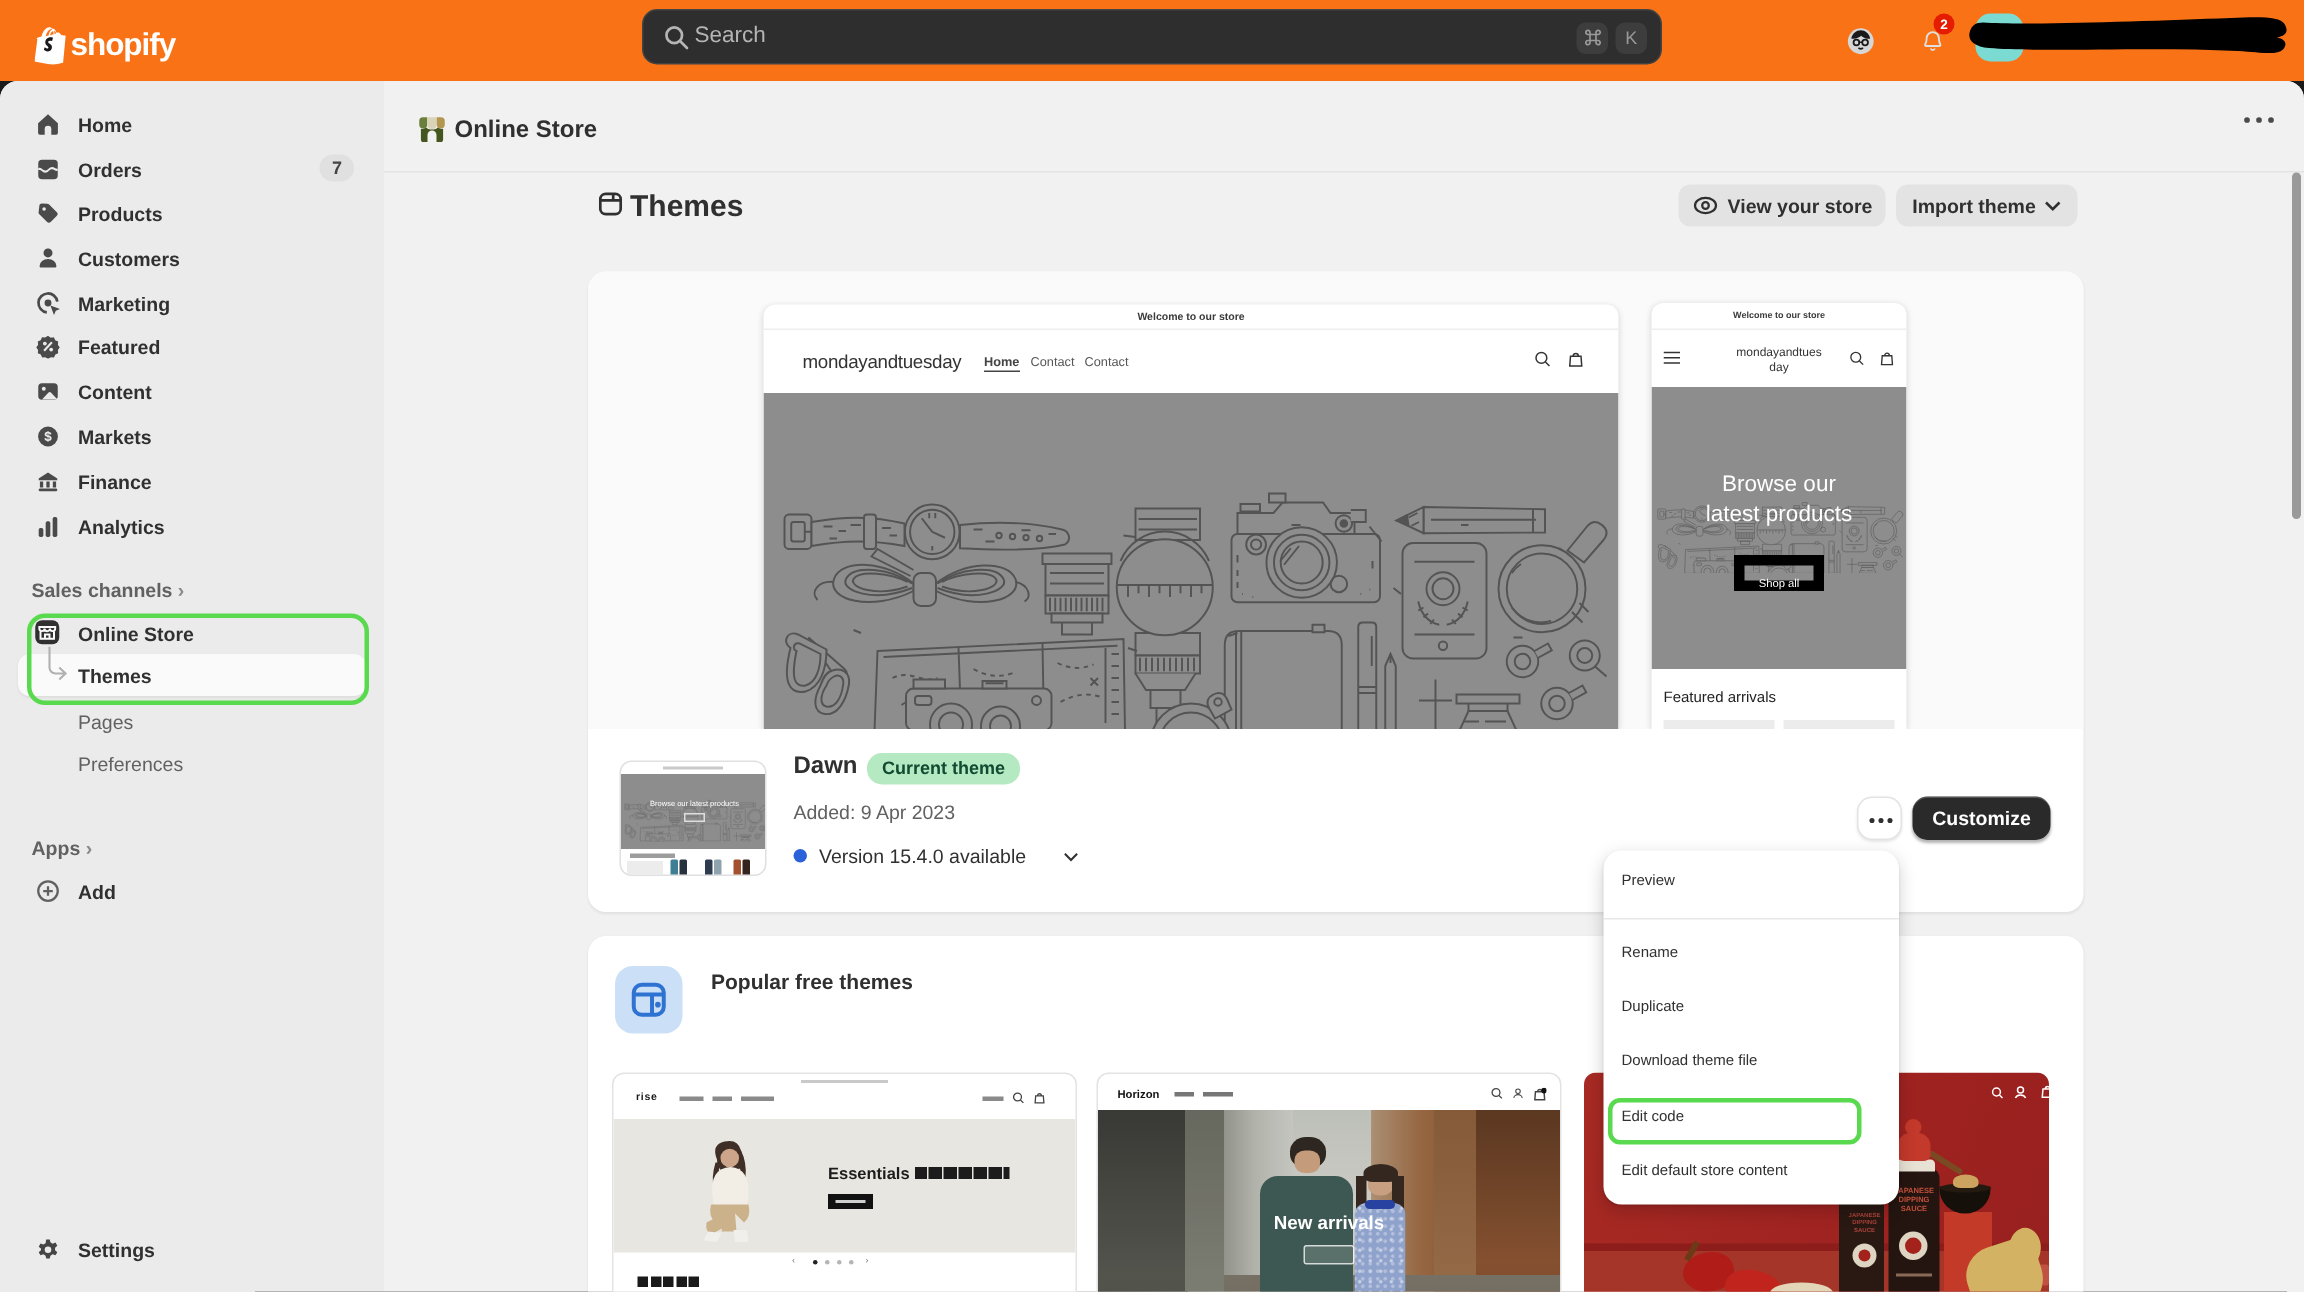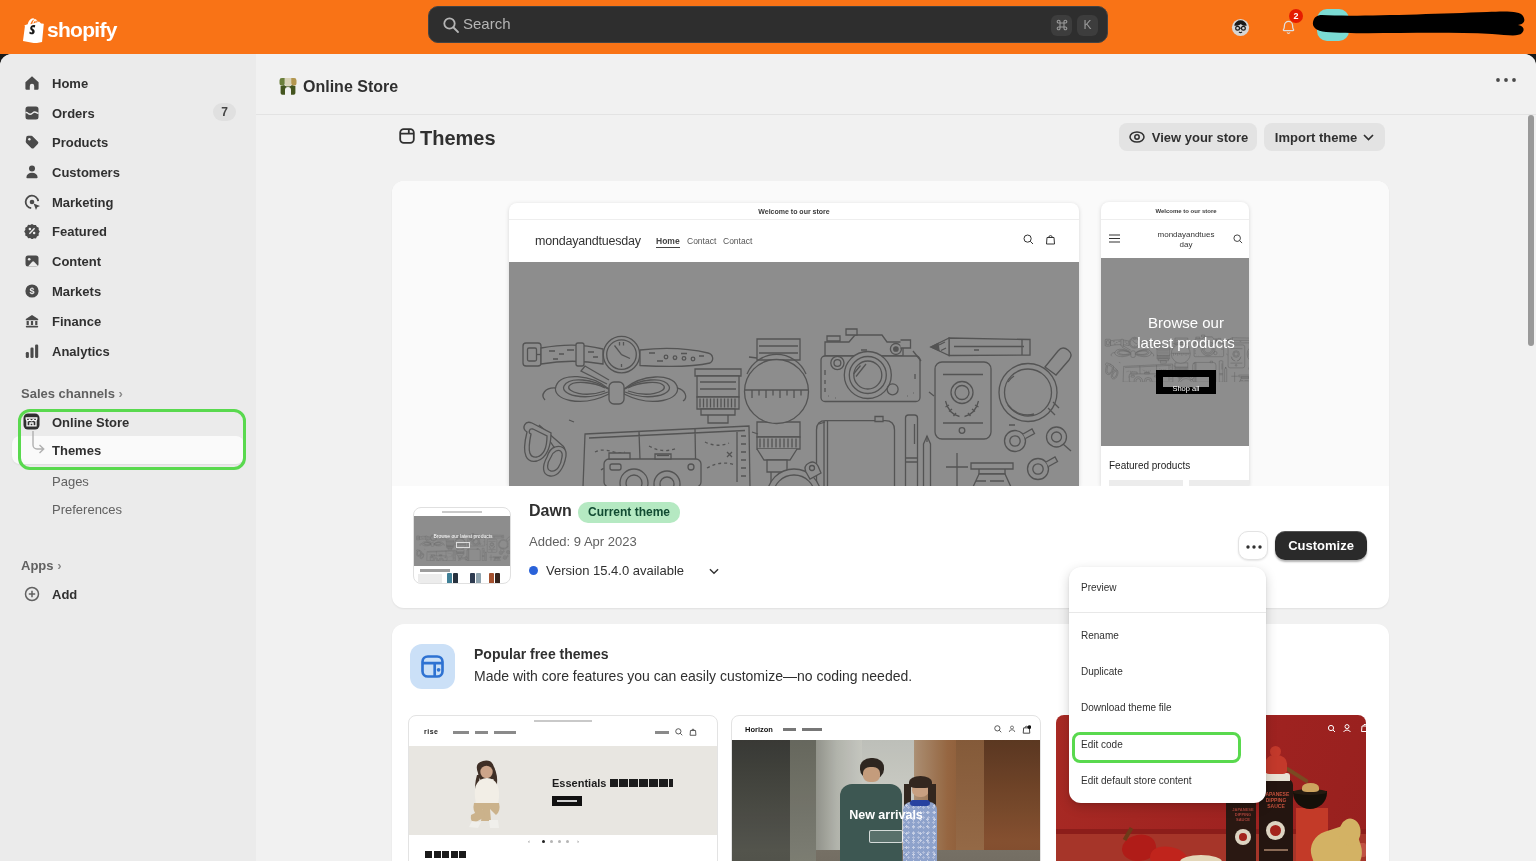--- a/index.html
+++ b/index.html
@@ -36,21 +36,21 @@
 #ph-dots { position:absolute; left:1239px; top:22px; }
 #scrollthumb { position:absolute; left:1272px; top:61px; width:6px; height:231px; background:#999; border-radius:3px; }
 #themes-head { position:absolute; left:143px; top:73px; font-size:20px; font-weight:700; color:#303030; }
 .btn-gray { position:absolute; top:69px; height:28px; background:#e3e3e3; border-radius:8px; font-size:13px; font-weight:600; color:#303030; display:flex; align-items:center; justify-content:center; gap:6px; }
 #btn-view { left:863px; width:138px; }
 #btn-import { left:1008px; width:121px; }
 
 #card1 { position:absolute; left:136px; top:127px; width:997px; height:427px; background:#fff; border-radius:12px; box-shadow:0 1px 2px rgba(0,0,0,0.07); }
 #preview-zone { position:absolute; left:0; top:0; width:997px; height:305px; background:#fafafa; border-radius:12px 12px 0 0; overflow:hidden; }
 #desk-prev { position:absolute; left:117px; top:22px; width:570px; height:283px; background:#fff; border-radius:8px 8px 0 0; box-shadow:0 1px 4px rgba(0,0,0,0.15); overflow:hidden; }
-#mob-prev { position:absolute; left:709px; top:21px; width:148px; height:284px; background:#fff; border-radius:8px 8px 0 0; box-shadow:0 1px 4px rgba(0,0,0,0.15); overflow:hidden;padding-left:32px; }
+#mob-prev { position:absolute; left:709px; top:21px; width:170px; height:284px; background:#fff; border-radius:8px 8px 0 0; box-shadow:0 1px 4px rgba(0,0,0,0.15); overflow:hidden;padding-left:32px; }
 
 #dawn-row { position:absolute; left:0; top:305px; width:997px; height:122px; }
 #dawn-thumb { position:absolute; left:21px; top:21px; width:98px; height:77px; border:1px solid #e0e0e0; border-radius:8px; overflow:hidden; background:#fff; }
 #dawn-name { position:absolute; left:137px; top:16px; font-size:16px; font-weight:700; color:#303030; }
 #dawn-badge { position:absolute; left:186px; top:16px; height:21px; background:#b5e9c2; border-radius:10px; font-size:12px; font-weight:600; color:#114b32; padding:3px 10px; }
 #dawn-added { position:absolute; left:137px; top:48px; font-size:13px; color:#616161; }
 #dawn-verdot { position:absolute; left:137px; top:80px; width:9px; height:9px; border-radius:50%; background:#2a62d9; }
 #dawn-version { position:absolute; left:154px; top:77px; font-size:13px; font-weight:400; color:#303030; }
 #dawn-dots-btn { position:absolute; left:846px; top:45px; width:30px; height:29px; background:#fff; border:1px solid #e3e3e3; border-radius:10px; box-shadow:0 1px 2px rgba(0,0,0,0.1); }
 #btn-customize { position:absolute; left:883px; top:45px; width:92px; height:29px; background:#2a2a2a; border-radius:10px; color:#fff; font-size:13px; font-weight:600; text-align:center; line-height:29px; box-shadow:inset 0 1px 0 rgba(255,255,255,0.2), 0 2px 2px rgba(0,0,0,0.3); }
@@ -393,20 +393,26 @@
     <div class="nav-sub" style="top:441px">
         <span class="ni-label">Preferences</span>
       </div>
     <div class="nav-label" style="top:504px">Apps <span style="color:#8a8a8a">›</span></div>
     <div class="nav-item" style="top:526px">
         <svg class="ni-icon" viewBox="0 0 16 16">
           <use href="#ic-add"></use>
         </svg>
         <span class="ni-label">Add</span>
       </div>
+    <div class="nav-item" style="top:765px">
+        <svg class="ni-icon" viewBox="0 0 16 16">
+          <use href="#ic-gear"></use>
+        </svg>
+        <span class="ni-label">Settings</span>
+      </div>
     <div id="sb-ring"></div>
   </div>
   <div id="main">
     <div id="page-head">
       <svg style="position:absolute;left:23px;top:24px" width="18" height="17" viewBox="0 0 18 17">
           <path fill="#6b7f3c" d="M0.5 2.5 a2.4 2.4 0 0 1 2.4 -2.4 h2.9 V5 a2.65 2.65 0 0 1 -5.3 0 Z"></path>
           <path fill="#d9d3b8" d="M5.8 0.1 h6.4 V5 a3.2 3.2 0 0 1 -6.4 0 Z"></path>
           <path fill="#b3974f" d="M12.2 0.1 h2.9 a2.4 2.4 0 0 1 2.4 2.4 V5 a2.65 2.65 0 0 1 -5.3 0 Z"></path>
           <path fill="#44551f" d="M1.6 7.9 a4 4 0 0 0 3.4-.9 4.4 4.4 0 0 0 4 1.3 4.4 4.4 0 0 0 4-1.3 4 4 0 0 0 3.4.9 V15 a1.7 1.7 0 0 1 -1.7 1.7 H12 V12 a3 3 0 0 0 -6 0 v4.7 H3.3 A1.7 1.7 0 0 1 1.6 15 Z"></path>
         </svg>
@@ -463,21 +469,21 @@
           <svg style="position:absolute;left:152px;top:32px" width="10" height="10" viewBox="0 0 11 11">
               <path fill="none" stroke="#333" stroke-width="1" d="M2 3.5 h7 l.5 6.5 h-8 Z M3.8 3.3 a1.7 1.7 0 0 1 3.4 0"></path>
             </svg>
           <div style="position:absolute;left:0;top:56px;width:170px;height:188px;background:#8d8d8d;overflow:hidden">
             <svg style="position:absolute;left:0;top:57px" width="170" height="67" viewBox="0 0 570 224" opacity="0.9">
                 <use href="#heroart"></use>
               </svg>
             <div style="position:absolute;left:0;top:55px;width:170px;text-align:center;font-size:15px;color:#fff;line-height:20px">Browse our<br>latest products</div>
             <div style="position:absolute;left:55px;top:112px;width:60px;height:24px;border:7px solid #000000;color:#fff;font-size:7.5px;text-align:center;line-height:24px">Shop all</div>
           </div>
-          <div style="position:absolute;left:8px;top:258px;font-size:10px;color:#222">Featured products</div>
+          <div style="position:absolute;left:8px;top:258px;font-size:10px;color:#222">Featured arrivals</div>
           <div style="position:absolute;left:8px;top:278px;width:74px;height:6px;background:#ececec"></div>
           <div style="position:absolute;left:88px;top:278px;width:74px;height:6px;background:#ececec"></div>
         </div>
       </div>
       <div id="dawn-row">
         <div id="dawn-thumb">
           <div style="position:absolute;left:28px;top:3px;width:40px;height:2px;background:#c9c9c9"></div>
           <div style="position:absolute;left:0;top:8px;width:98px;height:50px;background:#8d8d8d;overflow:hidden">
             <svg style="position:absolute;left:0;top:6px" width="98" height="38.5" viewBox="0 0 570 224" opacity="0.85">
                 <use href="#heroart"></use>
@@ -515,21 +521,20 @@
 
     <div id="card2">
       <div id="pf-icon">
           <svg style="position:absolute;left:10px;top:10px" width="25" height="25" viewBox="0 0 16 16">
             <rect x="1.6" y="1.6" width="12.8" height="12.8" rx="3.4" fill="none" stroke="#2e72d2" stroke-width="1.7"></rect>
             <path stroke="#2e72d2" stroke-width="1.7" d="M1.6 5.8 H14.4 M9.4 5.8 V14.4"></path>
             <circle cx="11.9" cy="10.1" r="1.2" fill="#2e72d2"></circle>
           </svg>
         </div>
       <span id="pf-title">Popular free themes</span>
-      <span id="pf-sub">Made with core features you can easily customize—no coding needed.</span>
       <div class="mini-card" id="mini1">
         <div style="position:absolute;left:125px;top:4px;width:58px;height:1.5px;background:#c9c9c9"></div>
         <div style="position:absolute;left:15px;top:12px;font-size:7px;font-weight:700;color:#1a1a1a;letter-spacing:0.5px">rise</div>
         <div style="position:absolute;left:44px;top:15px;width:16px;height:3px;background:#8a8a8a"></div>
         <div style="position:absolute;left:66px;top:15px;width:13px;height:3px;background:#8a8a8a"></div>
         <div style="position:absolute;left:85px;top:15px;width:22px;height:3px;background:#8a8a8a"></div>
         <div style="position:absolute;left:246px;top:15px;width:14px;height:3px;background:#8a8a8a"></div>
         <svg style="position:absolute;left:266px;top:12px" width="8" height="8" viewBox="0 0 11 11">
             <circle cx="4.6" cy="4.6" r="3.6" fill="none" stroke="#444" stroke-width="1.2"></circle>
             <path d="M7.3 7.3 L10 10" stroke="#444" stroke-width="1.2"></path>

